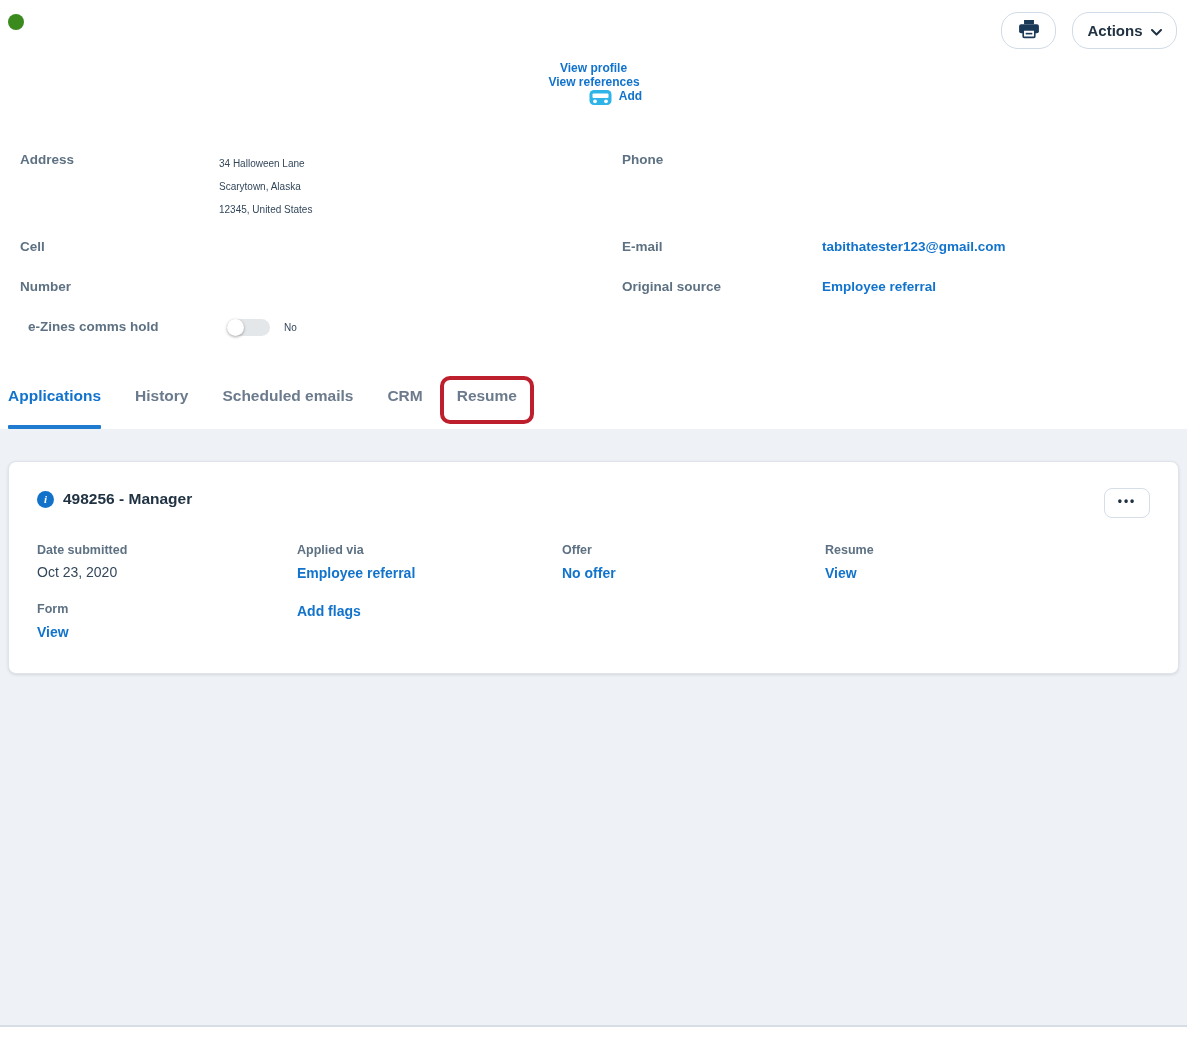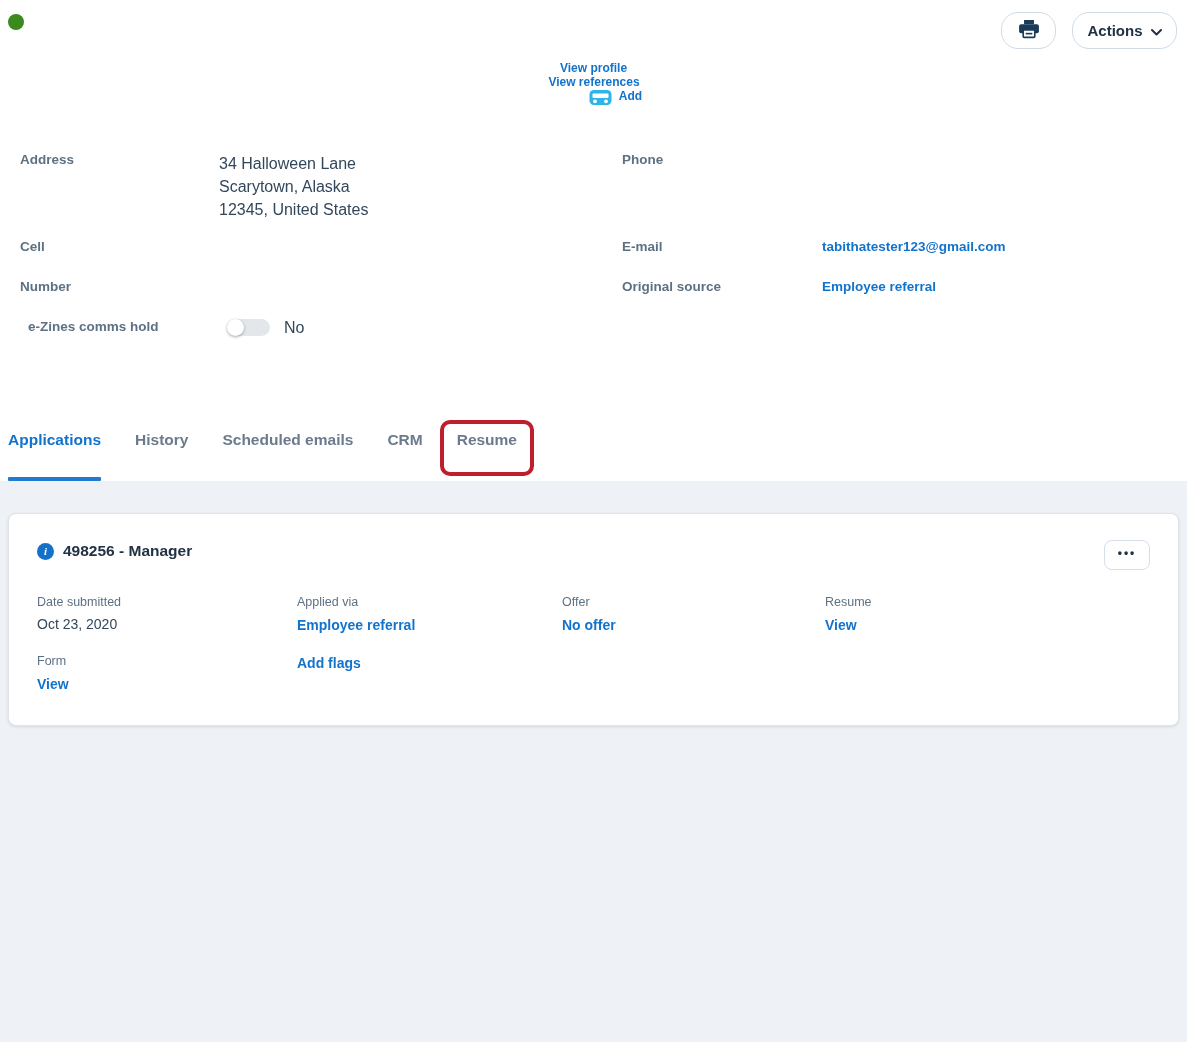--- a/index.html
+++ b/index.html
@@ -23,31 +23,31 @@
   .btn-print { width:55px; }
   .btn-actions { width:105px; gap:8px; }
   .links-row { display:flex; align-items:center; margin-top:12px; font-size:12px;flex-direction:column; }
   a.blue-link { color:#1273cc; font-weight:700; text-decoration:none; cursor:pointer; }
   .links-row .gap-sm { margin-left:1px; }
   .car-wrap { margin-left:44px; display:flex; gap:7px; }
   
   .details { padding:0 20px; margin-top:43px; }
   .detail-row { display:grid; grid-template-columns:199px 403px 200px 1fr; margin-bottom:18px; min-height:22px; }
   .lbl { font-size:13.5px; font-weight:700; color:#5d7183; }
-  .val { font-size:16px; color:#33475b; line-height:23px; }
+  .val { font-size:10px; color:#33475b; line-height:23px; }
   .val-link { font-size:13.5px; }
   .toggle-cell { display:flex; gap:14px; }
   .toggle { width:43px; height:17px; border-radius:9px; background:#e4e7ea; position:relative; cursor:pointer; }
   .toggle .knob {
     position:absolute; left:0; top:0; width:17px; height:17px; border-radius:50%;
     background:#fff; box-shadow:0 1px 3px rgba(0,0,0,.35);
   }
   
   .tabs { display:flex; align-items:flex-start; gap:34px; padding:0 8px; margin-top:46px; }
-  .tab { font-size:15.5px; font-weight:600; color:#6b7a8c; padding-bottom:32px; cursor:pointer; position:relative; white-space:nowrap;margin-top:44px; }
+  .tab { font-size:15.5px; font-weight:600; color:#6b7a8c; padding-bottom:24px; cursor:pointer; position:relative; white-space:nowrap; }
   .tab.active { color:#1273cc; }
   .tab.active::after {
     content:""; position:absolute; left:0; right:0; bottom:0; height:4px;
     background:#1e7bd0; border-radius:1px;
   }
   .annotation-box {
     position:absolute; left:-17px; right:-17px; top:-11px; bottom:5px;
     border:4px solid #bd1f2d; border-radius:10px; pointer-events:none;
   }
   
@@ -63,21 +63,21 @@
     font-size:11px; font-weight:700; display:flex; align-items:center; justify-content:center;
     font-family:"Liberation Serif", serif; font-style:italic;
   }
   .card-title { font-size:15.5px; font-weight:700; color:#213343; }
   .btn-more {
     width:46px; height:30px; border:1px solid #d6dee8; border-radius:8px; background:#fff;
     color:#213343; font-weight:700; letter-spacing:2px; font-size:12px; cursor:pointer;
     display:flex; align-items:center; justify-content:center; padding-bottom:6px; margin-top:-2px;
   }
   .card-grid { display:grid; grid-template-columns:260px 265px 263px 1fr; margin-top:25px; row-gap:20px; }
-  .fld .flbl { font-size:12.5px; font-weight:400; color:#5d7183; margin-bottom:7px; }
+  .fld .flbl { font-size:12.5px; font-weight:700; color:#5d7183; margin-bottom:7px; }
   .fld .fval { font-size:14px; color:#33475b; }
   .fld .fval.link, .addflags { font-size:14px; color:#1273cc; font-weight:700; text-decoration:none; cursor:pointer; }
   
   .footer { height:64px; position:relative; background:#fff; }
   .btn-close {
     position:absolute; left:50%; transform:translateX(-50%); top:16px;
     border:2px solid #1273cc; color:#1273cc; background:#0f172a; font-weight:700; font-size:15px;
     border-radius:18px; padding:7px 25px; cursor:pointer; font-family:"Liberation Sans", sans-serif;
   }
   .footer-right { position:absolute; right:10px; top:16px; display:flex; align-items:center; }

